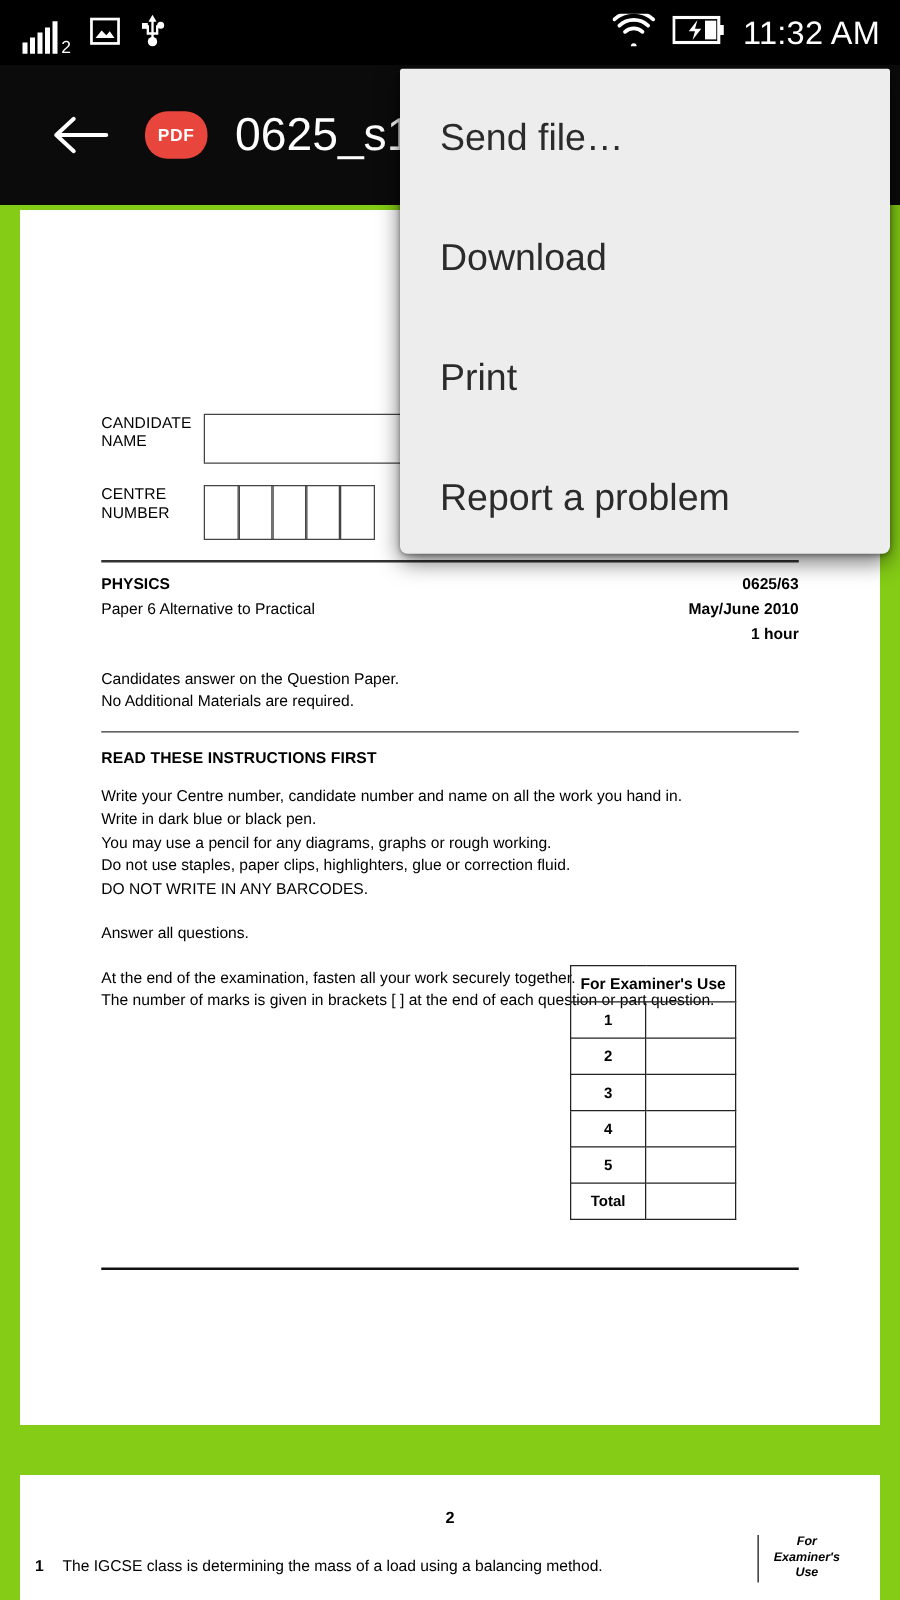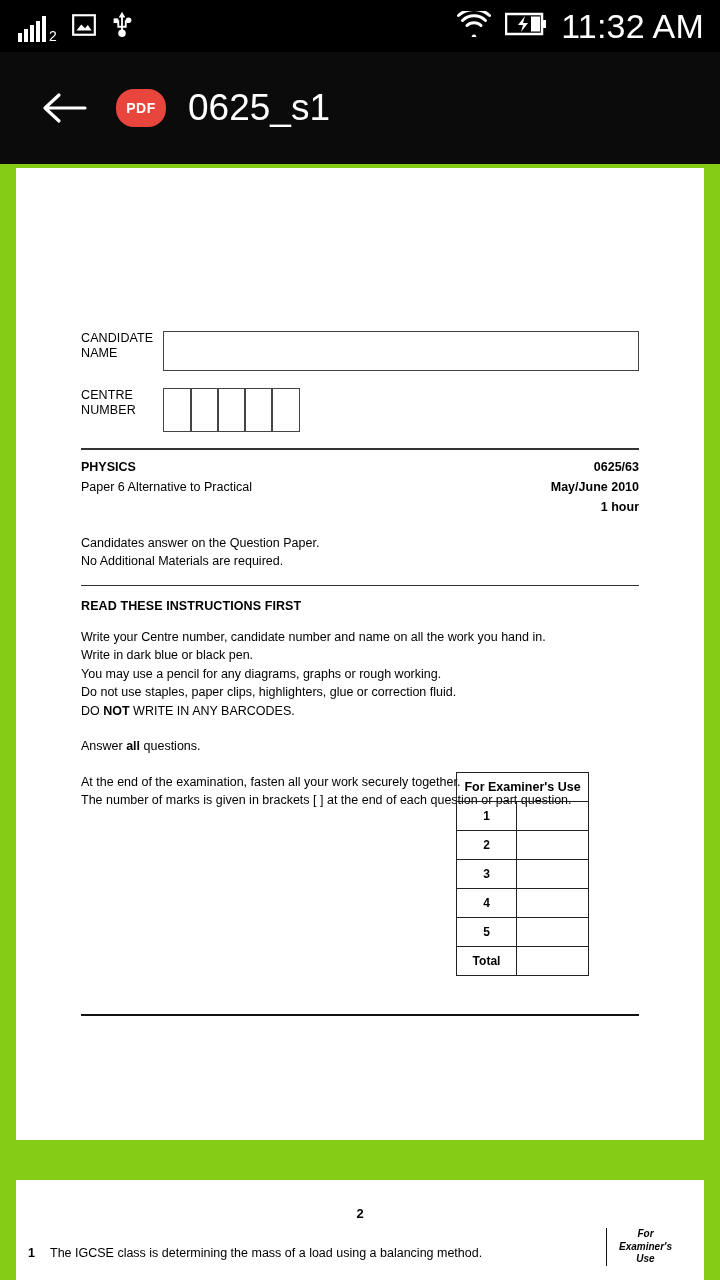--- a/index.html
+++ b/index.html
@@ -20,21 +20,21 @@
   .sb-left { display:flex; align-items:flex-end; padding-left:18px; gap:14px; }
   .sb-right { margin-left:auto; display:flex; align-items:center; gap:14px; padding-right:16px; }
   .signal { display:flex; align-items:flex-end; gap:2px; height:26px; }
   .signal i { display:block; width:4px; background:#fff; }
   .signal i:nth-child(1){height:9px;}
   .signal i:nth-child(2){height:13px;}
   .signal i:nth-child(3){height:17px;}
   .signal i:nth-child(4){height:21px;}
   .signal i:nth-child(5){height:26px;}
   .sig-sub { font-size:14px; line-height:1; margin-left:3px; margin-bottom:-1px; }
-  .clock { font-size:34px; letter-spacing:0.2px; }
+  .clock { font-size:26px; letter-spacing:0.2px; }
 
   
   .appbar {
     position:absolute; left:0; top:52px; width:720px; height:112px;
     background:#0b0b0b; display:flex; align-items:center;
   }
   .back-arrow { margin-left:42px; width:46px; height:34px; position:relative; }
   .pdf-badge {
     margin-left:28px; width:50px; height:38px; border-radius:18px;
     background:#e8453c; display:flex; align-items:center; justify-content:center;
@@ -69,21 +69,21 @@
 
   .rule { height:1.6px; background:#333; width:100%; }
   .rule-thin { height:1.2px; background:#333; width:100%; }
 
   .meta { display:flex; justify-content:space-between; }
   .meta-left-b { font-size:12.5px; font-weight:bold; }
   .meta-left { font-size:12.5px; }
   .meta-right-b { font-size:12.5px; font-weight:bold; text-align:right; }
 
   .body-line { font-size:12.5px; line-height:18.5px; }
-  .bold { font-weight:bold; }
+  .bold { font-weight:normal; }
   .head-bold { font-size:12.5px; font-weight:bold; letter-spacing:0.1px; }
 
   
   .ex-table {
     position:absolute; left:440px; top:604px; width:133px;
     border-collapse:collapse; font-size:12px;
   }
   .ex-table td { border:1.3px solid #222; height:29px; text-align:center; font-weight:bold; }
   .ex-table td.hdr { font-weight:bold; font-size:12.5px; }
   .ex-table td.blank { width:72px; }
@@ -295,14 +295,20 @@
 
       </div>
       <div class="p2-side">
         <div>For</div>
         <div>Examiner's</div>
         <div>Use</div>
       </div>
     </div>
   </div>
 
+  <div class="menu">
+    <div class="menu-item">Send file…</div>
+    <div class="menu-item">Download</div>
+    <div class="menu-item">Print</div>
+    <div class="menu-item">Report a problem</div>
+  </div>
 
 </div>
 
 </body></html>

